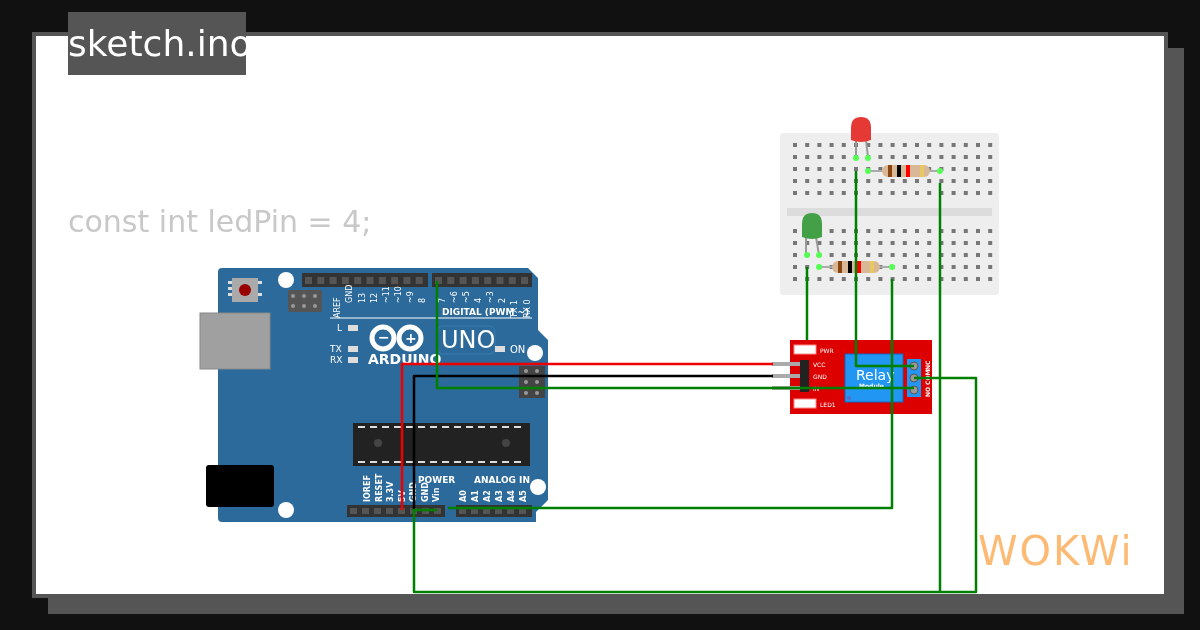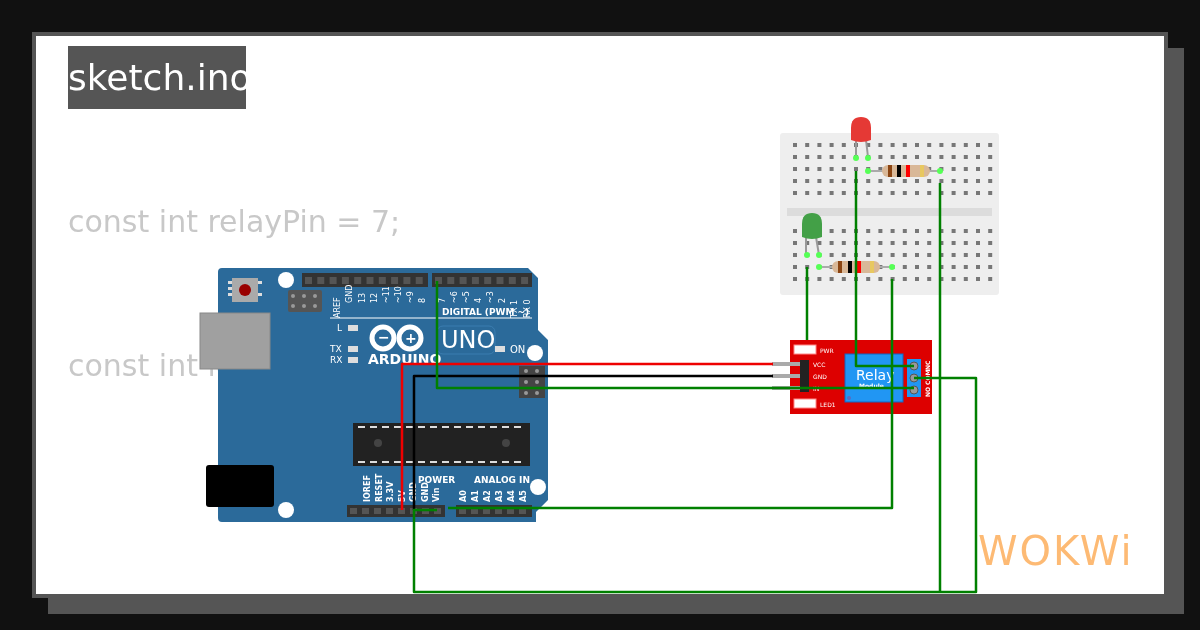--- a/index.html
+++ b/index.html
@@ -1,31 +1,30 @@
 <!DOCTYPE html>
 <html><head>
 <meta charset="utf-8">
 <style>
   html, body { margin: 0; padding: 0; }
   body { width: 1200px; height: 630px; background: #111111; position: relative; overflow: hidden; font-family: "DejaVu Sans", sans-serif; }
   .shadow { position: absolute; left: 48px; top: 48px; width: 1136px; height: 566px; background: #555555; }
   .card { position: absolute; left: 32px; top: 32px; width: 1128px; height: 558px; background: #ffffff; border: 4px solid #555555; overflow: hidden; }
-  .tab { position: absolute; left: 68px; top: 12px; height: 63px; width: 178px; background: #555555; color: #ffffff; font-family: "DejaVu Sans", sans-serif; font-size: 36px; line-height: 63px; text-align: center; z-index: 5; margin-top: 34px; }
+  .tab { position: absolute; left: 68px; top: 12px; height: 63px; width: 178px; background: #555555; color: #ffffff; font-family: "DejaVu Sans", sans-serif; font-size: 36px; line-height: 63px; text-align: center; z-index: 5; }
   .code { position: absolute; left: 32px; top: 66px; margin: 0; font-family: "DejaVu Sans", sans-serif; font-size: 30px; line-height: 48px; color: #c8c8c8; white-space: pre; }
   .code .line { display: block; height: 48px; }
   svg.circuit { position: absolute; left: 0; top: 0; }
   .logo { position: absolute; left: 978px; top: 528px; font-family: "DejaVu Sans", sans-serif; font-size: 40px; letter-spacing: 2px; color: #fdba74; z-index: 4; }
 </style>
 </head>
 <body>
 
 <div class="shadow"></div>
 <div class="card">
   <div class="code">
-    <span class="line">const int relayPin = 7;</span>
     <span class="line">const int ledPin = 4;</span>
     <span class="line"></span>
     
     
     
     
     
     
     
     

